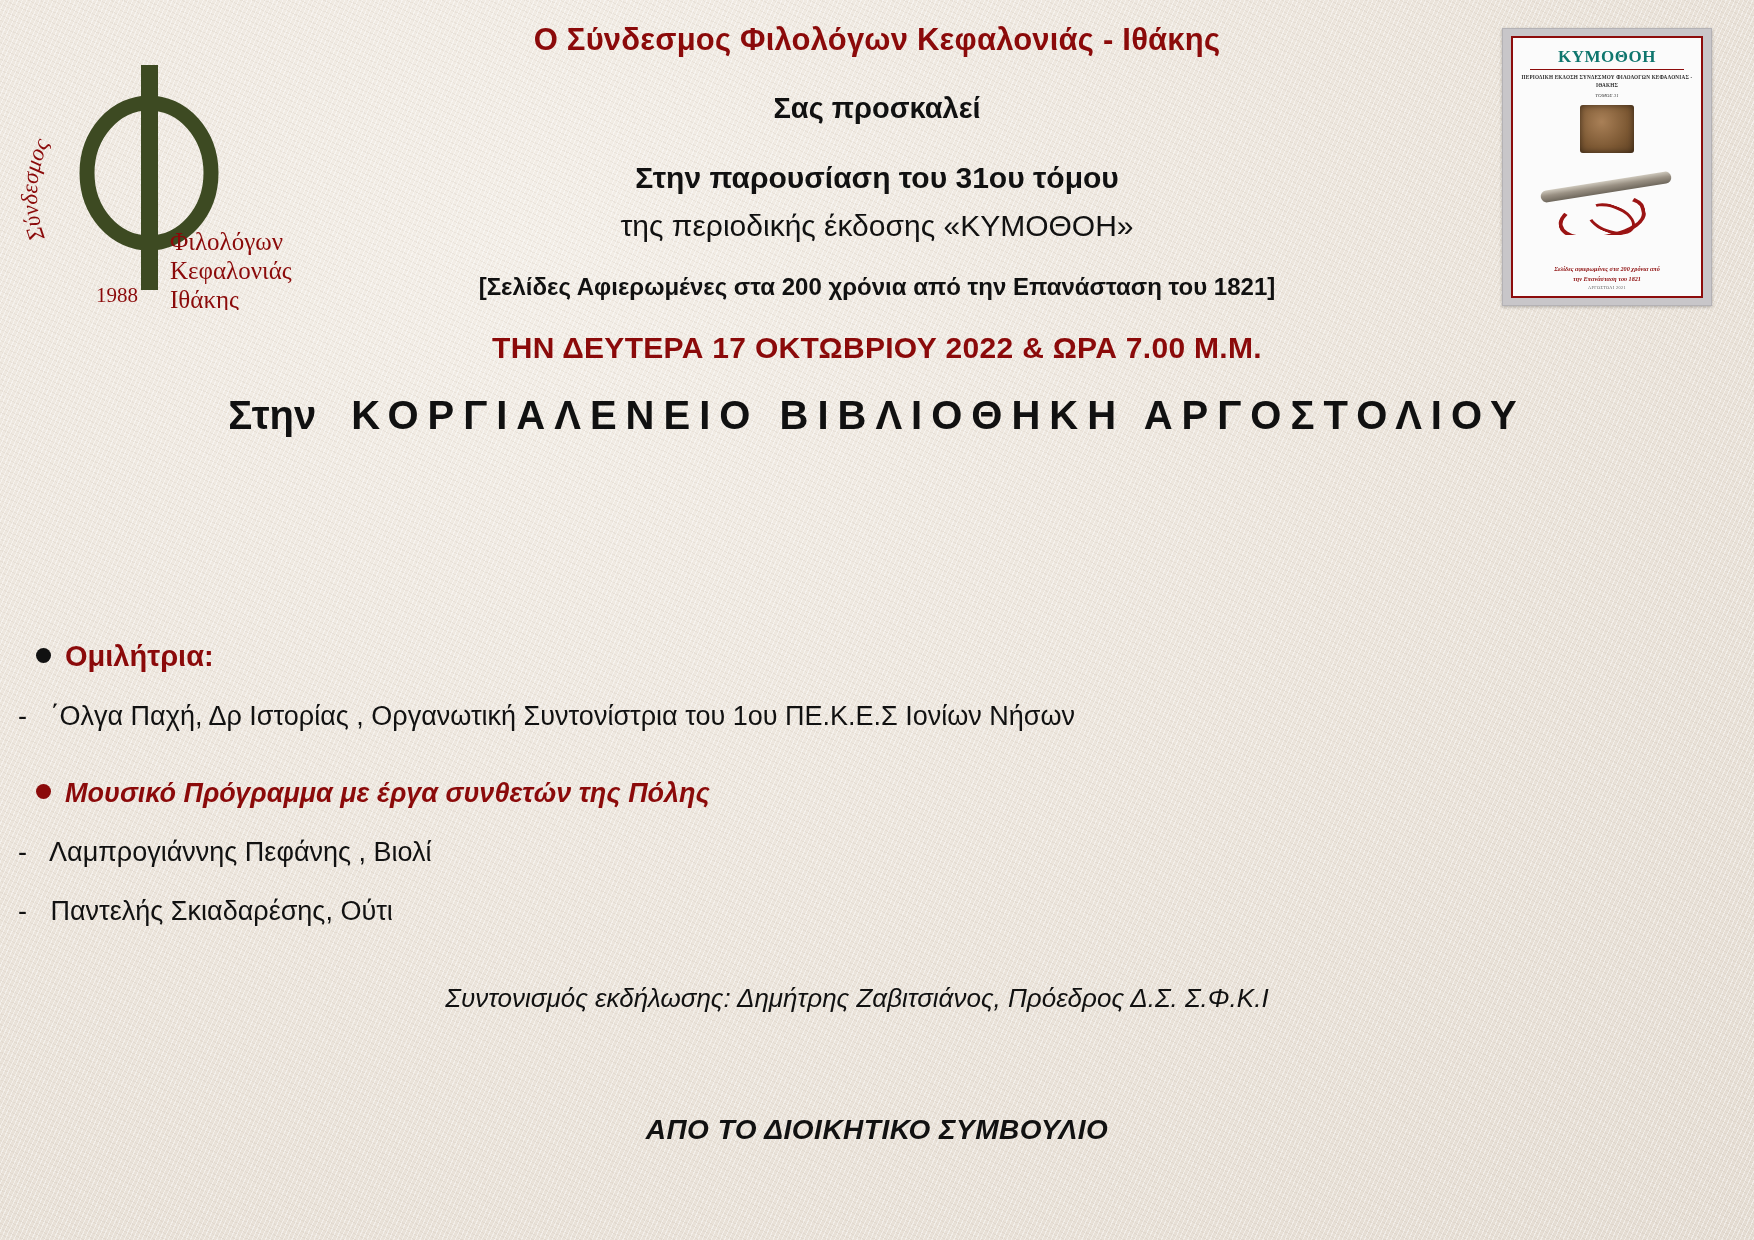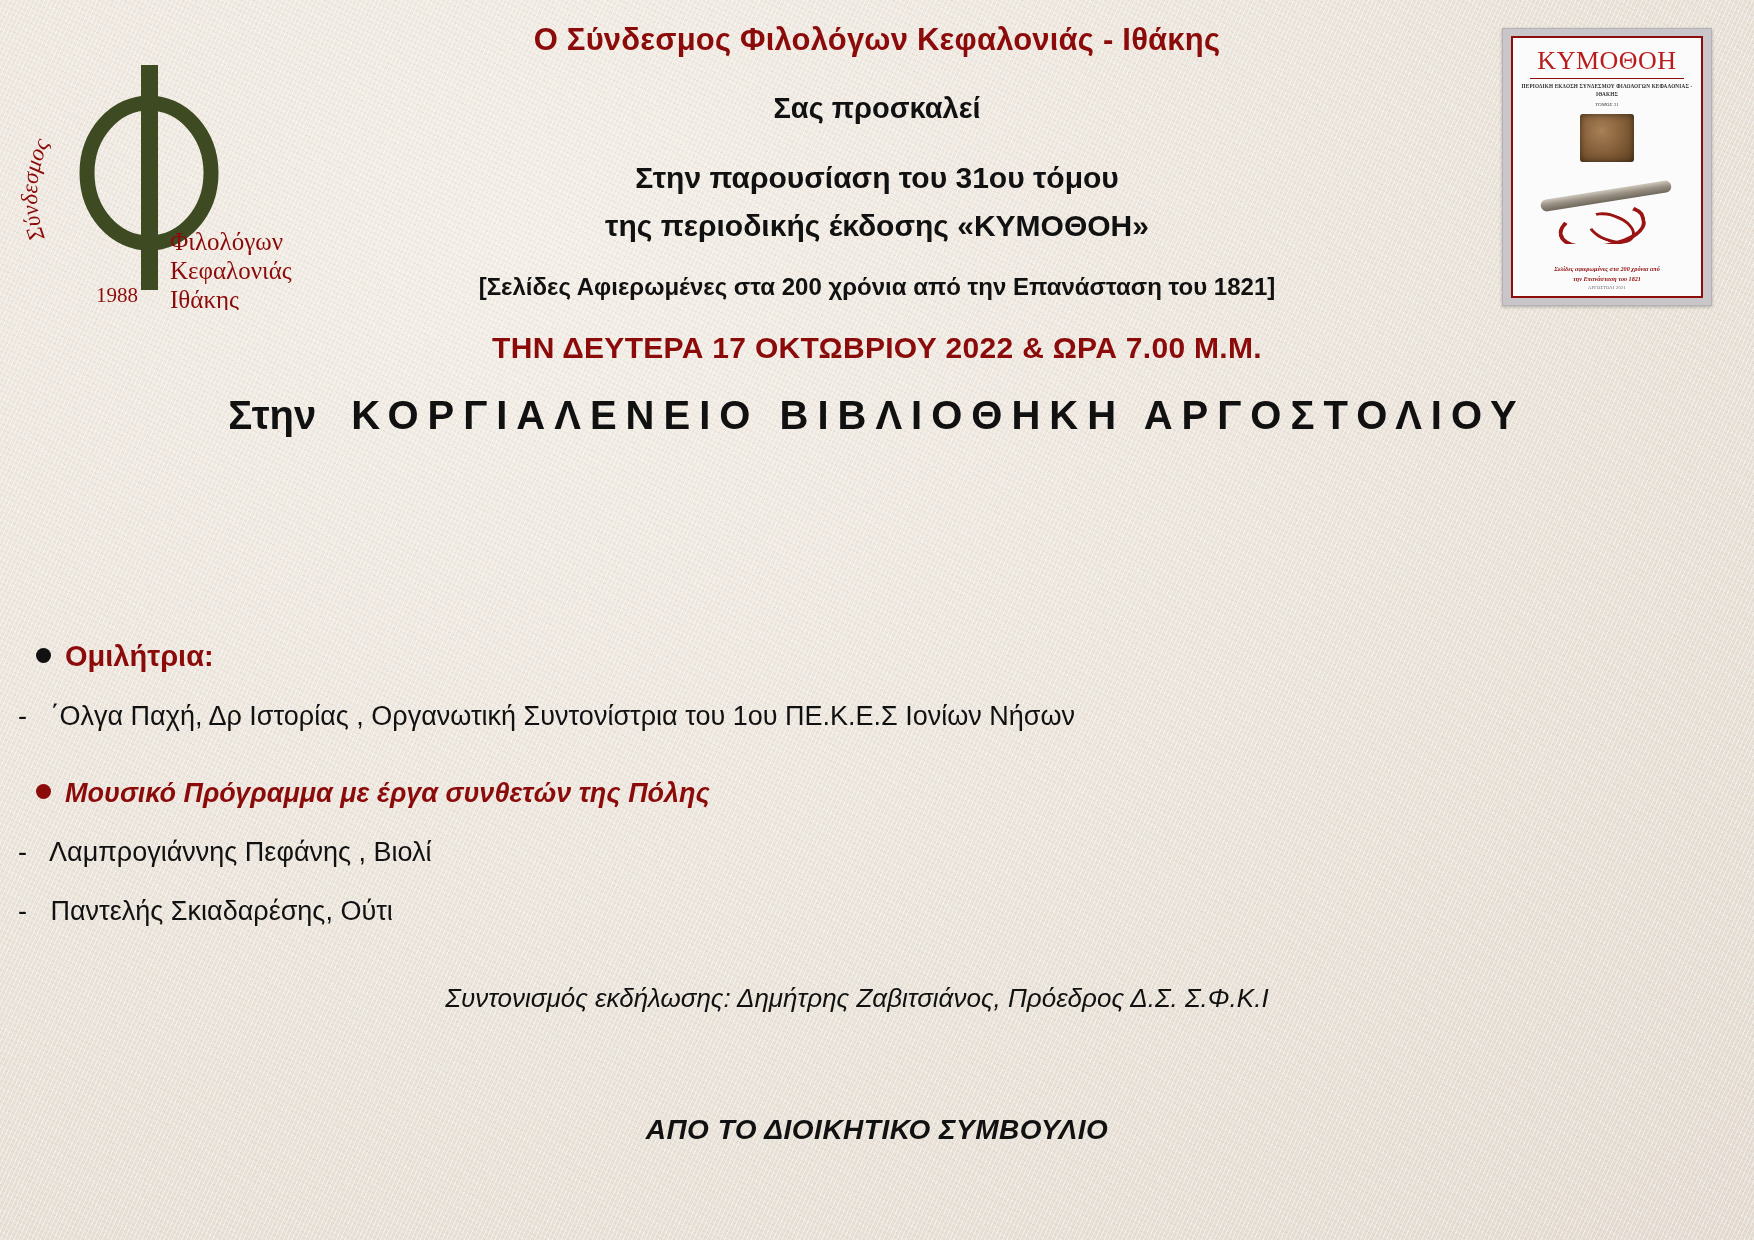--- a/index.html
+++ b/index.html
@@ -60,23 +60,23 @@
     border: 2px solid #8d0c0c;
     box-sizing: border-box;
     padding: 8px 6px 4px 6px;
     display: flex;
     flex-direction: column;
     align-items: center;
     text-align: center;
   }
   .cover-title {
     font-family: "Liberation Serif", serif;
-    font-weight: normal;
-    color: #b91c1c;
-    font-size: 26px;
+    font-weight: bold;
+    color: #0f766e;
+    font-size: 17px;
     letter-spacing: 0.5px;
     line-height: 1;
     margin-top: 2px;
   }
   .cover-rule {
     width: 88%;
     height: 1px;
     background: #8d0c0c;
     margin: 4px 0 4px 0;
   }
@@ -183,21 +183,21 @@
   }
   .h-line3 {
     margin-top: 36px;
     font-size: 30px;
     font-weight: bold;
     color: #111;
   }
   .h-line4 {
     margin-top: 14px;
     font-size: 30px;
-    font-weight: bold;
+    font-weight: normal;
     color: #111;
   }
   .h-line5 {
     margin-top: 30px;
     font-size: 24px;
     font-weight: bold;
     color: #111;
   }
   .h-line6 {
     margin-top: 30px;

